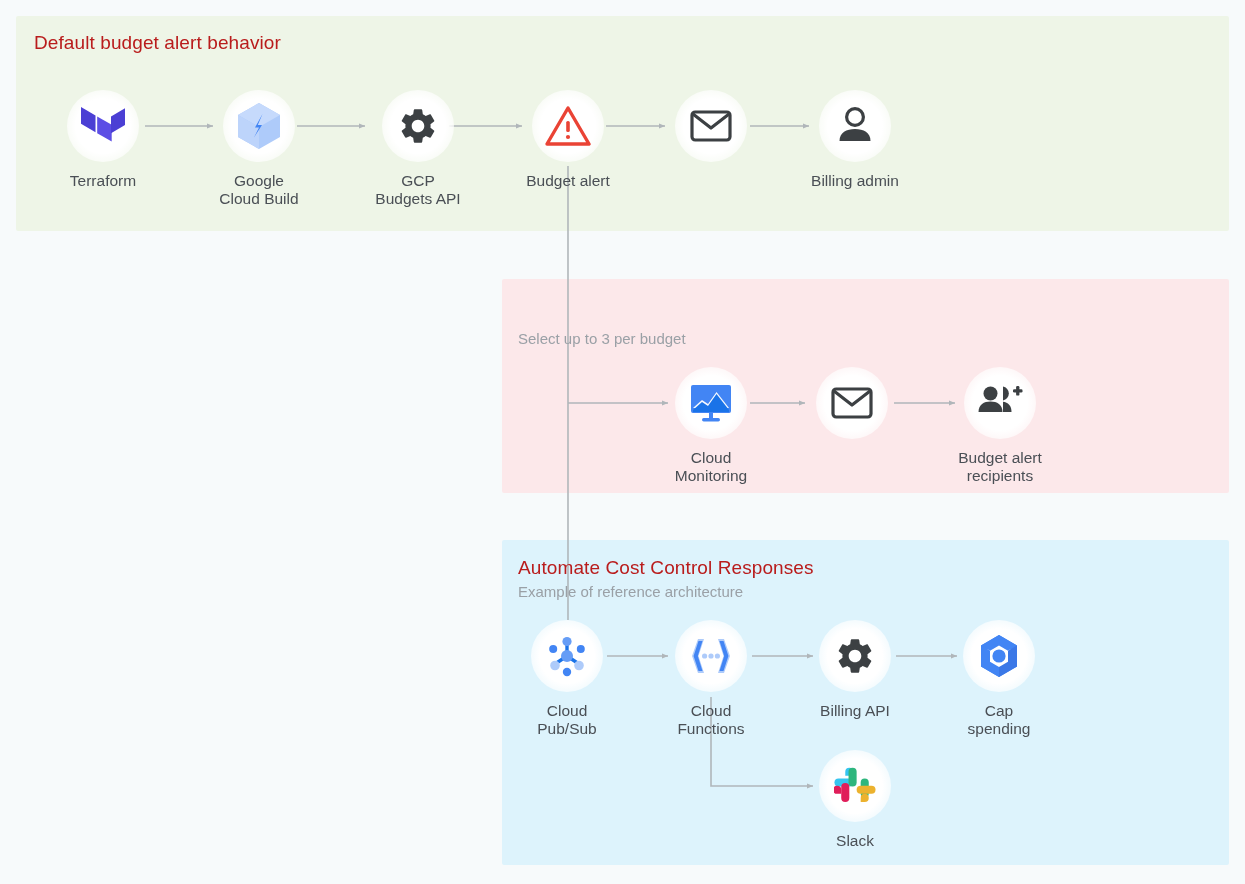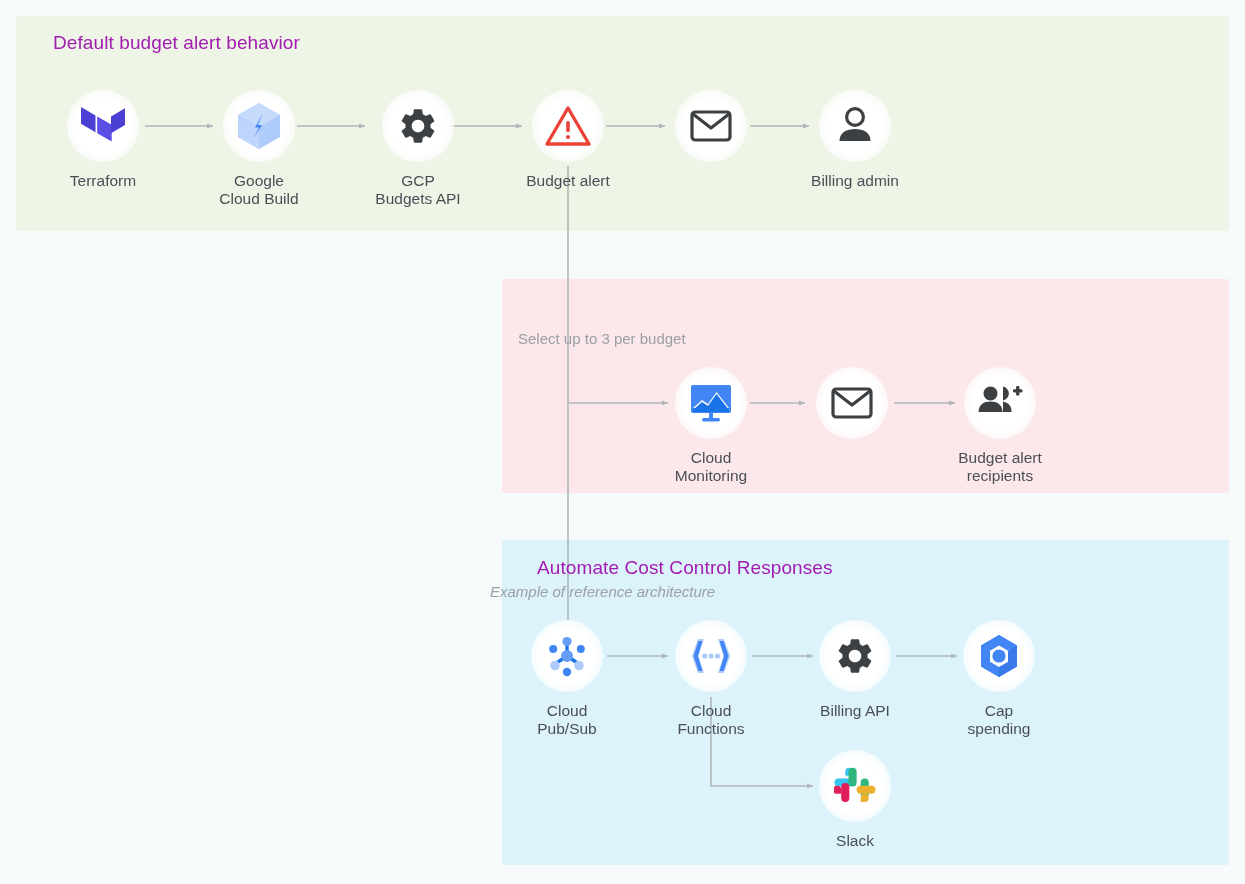--- a/index.html
+++ b/index.html
@@ -36,39 +36,38 @@
     background: #fce8ea;
   }
   #panel-automate {
     left: 502px; top: 540px;
     width: 727px; height: 325px;
     background: #ddf3fc;
   }
 
   .panel-title {
     position: absolute;
-    color: #a21caf;
+    color: #b91c1c;
     font-size: 19px;
     font-weight: 400;
     letter-spacing: .1px;
     white-space: nowrap;
-    margin-left: 19px;
   }
   .panel-sub {
     position: absolute;
     color: #9aa0a6;
     font-size: 15px;
     font-weight: 400;
     white-space: nowrap;
   }
   #title-default  { left: 34px;  top: 32px; }
   #title-email    { left: 518px; top: 304px; }
   #sub-email      { left: 518px; top: 330px; }
   #title-automate { left: 518px; top: 557px; text-align: center; }
-  #sub-automate   { left: 490px; top: 583px; font-style: italic; }
+  #sub-automate   { left: 518px; top: 583px; }
 
   
   .node {
     position: absolute;
     width: 130px;
     text-align: center;
   }
   .bubble {
     width: 72px; height: 72px;
     margin: 0 auto;

